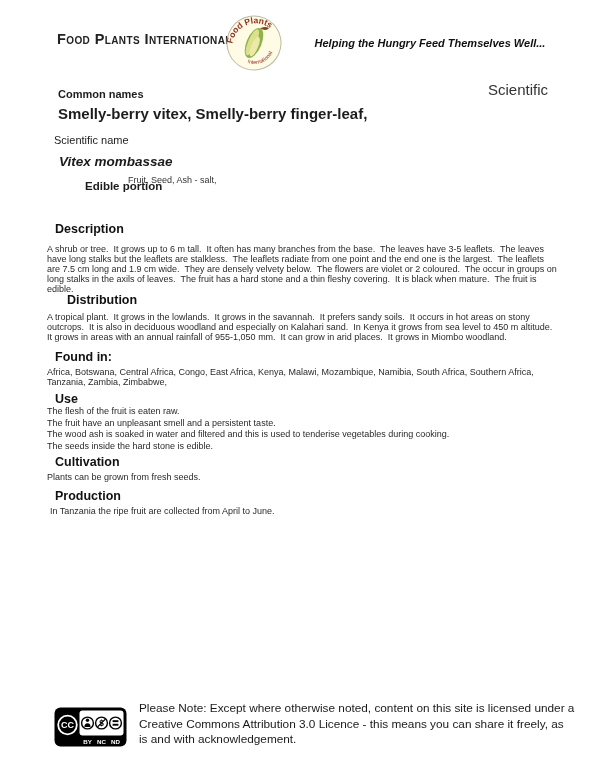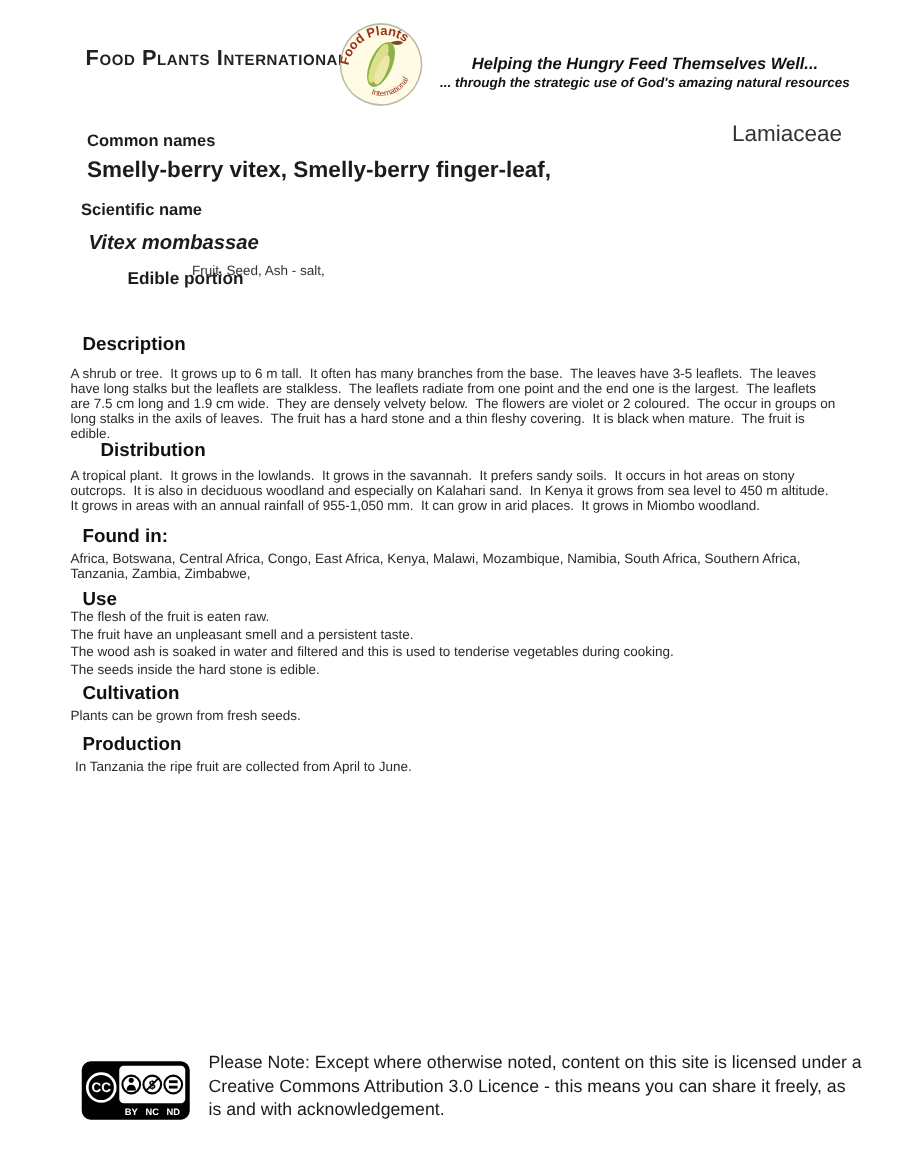--- a/index.html
+++ b/index.html
@@ -31,21 +31,21 @@
     text-align: center;
     color: #111;
   }
   .tagline-1 { font-weight: bold; font-style: italic; font-size: 11px; line-height: 13px; }
   .tagline-2 { font-weight: bold; font-style: italic; font-size: 9px; line-height: 11px; }
 
   
   .family-name { left: 488px; top: 81px; font-size: 15px; color: #333; }
   .common-label { left: 58px; top: 88px; font-weight: bold; font-size: 11px; }
   .common-value { left: 58px; top: 105px; font-weight: bold; font-size: 15px; }
-  .sci-label { left: 54px; top: 134px; font-weight: bold; font-size: 11px; }
+  .sci-label { left: 54px; top: 134px; font-weight: normal; font-size: 11px; }
   .sci-value { left: 59px; top: 154px; font-weight: bold; font-style: italic; font-size: 13.5px; }
   .edible-label { left: 53px; top: 180px; font-weight: bold; font-size: 11.5px; margin-left: 32px; }
   .edible-value { left: 128px; top: 175px; font-size: 9px; color: #333; text-align: right; }
 
   
   .sec-title { left: 55px; font-weight: bold; font-size: 12.5px; color: #111; }
   .sec-body {
     left: 47px; width: 510px;
     font-size: 9px; line-height: 10px;
     color: #2a2a2a;
@@ -96,24 +96,23 @@
         </text>
         <text font-size="5.4" fill="#96321f" font-family="Liberation Sans, sans-serif">
           <textPath href="#fpi-arc-bottom" startOffset="50%" text-anchor="middle">International</textPath>
         </text>
       </g>
     </svg>
   </div>
 
   <div class="abs tagline-block">
     <div class="tagline-1">Helping the Hungry Feed Themselves Well...</div>
-    <div class="tagline-2">... through the strategic use of God's amazing natural resources</div>
   </div>
 
-  <div class="abs family-name">Lamiaceae</div>
+  <div class="abs family-name">Scientific</div>
   <div class="abs common-label">Common names</div>
   <div class="abs common-value">Smelly-berry vitex, Smelly-berry finger-leaf,</div>
   <div class="abs sci-label">Scientific name</div>
   <div class="abs sci-value">Vitex mombassae</div>
   <div class="abs edible-label">Edible portion</div>
   <div class="abs edible-value">Fruit, Seed, Ash - salt,</div>
 
   <div class="abs sec-title t-description">Description</div>
   <div class="abs sec-body b-description">A shrub or tree.  It grows up to 6 m tall.  It often has many branches from the base.  The leaves have 3-5 leaflets.  The leaves have long stalks but the leaflets are stalkless.  The leaflets radiate from one point and the end one is the largest.  The leaflets are 7.5 cm long and 1.9 cm wide.  They are densely velvety below.  The flowers are violet or 2 coloured.  The occur in groups on long stalks in the axils of leaves.  The fruit has a hard stone and a thin fleshy covering.  It is black when mature.  The fruit is edible.</div>
 

